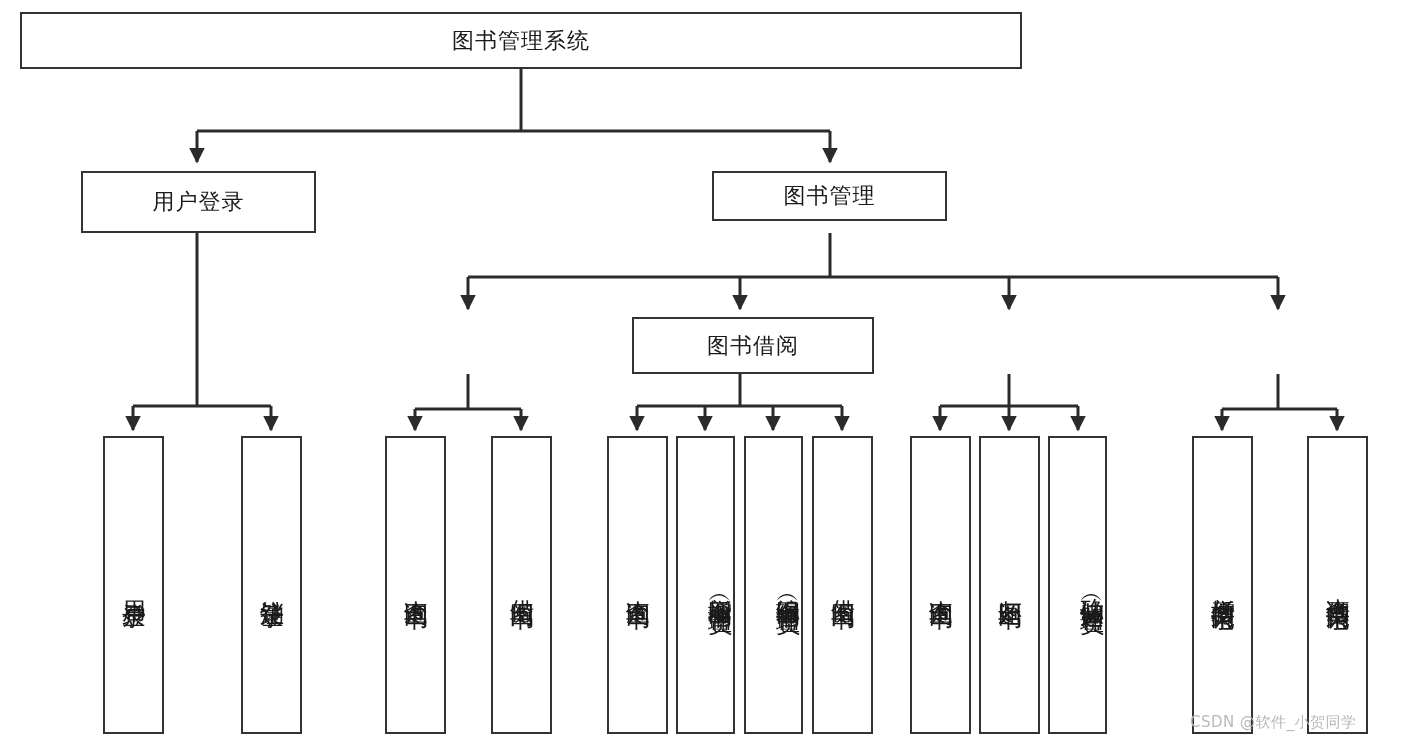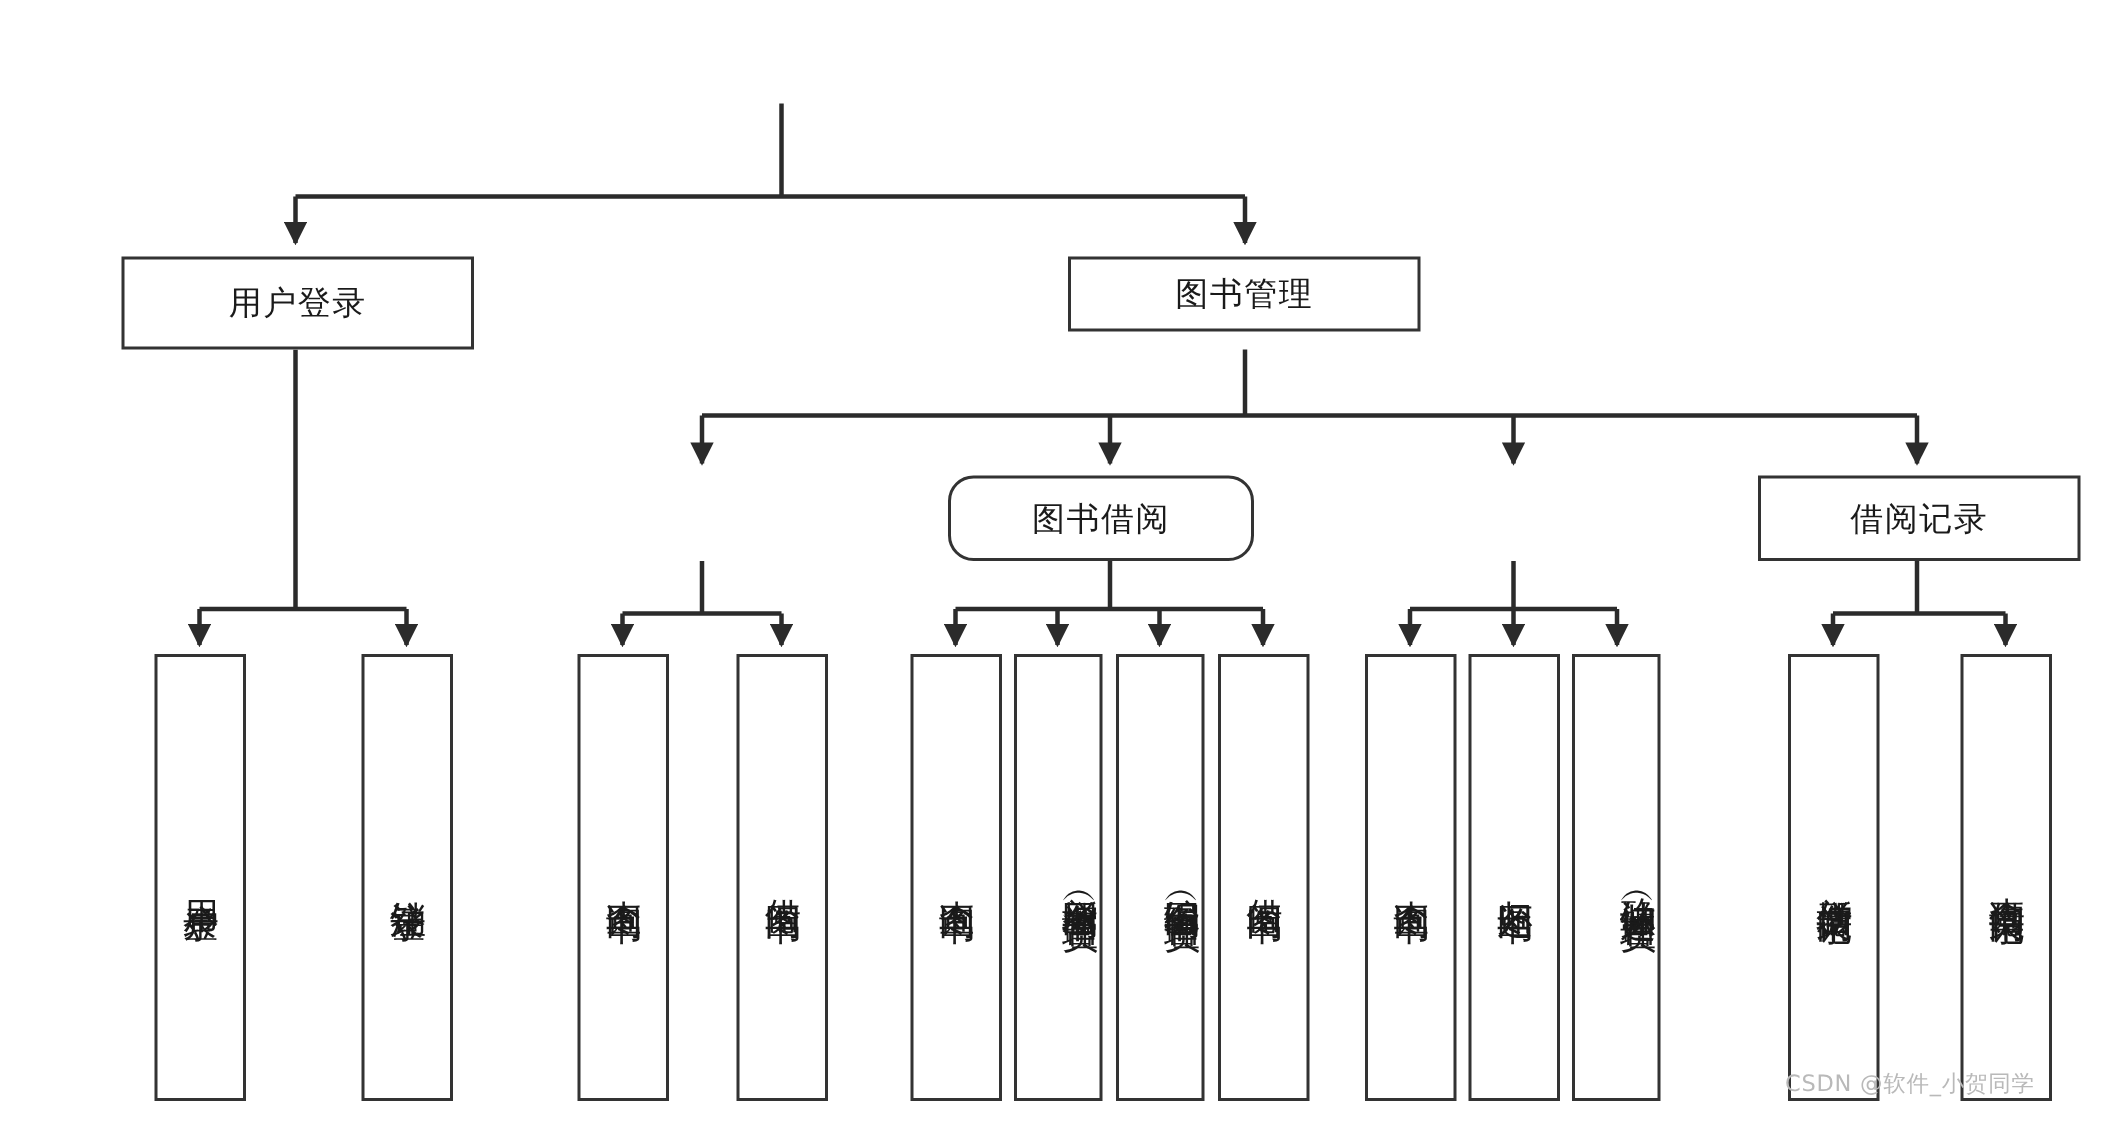--- a/index.html
+++ b/index.html
@@ -112,38 +112,38 @@
       <path d="M 1078 406 L 1078 430" marker-end="url(#arrow)"></path>
 
       <path d="M 1278 374 L 1278 409"></path>
       <path d="M 1222 409 L 1337 409"></path>
       <path d="M 1222 409 L 1222 430" marker-end="url(#arrow)"></path>
       <path d="M 1337 409 L 1337 430" marker-end="url(#arrow)"></path>
 
     </g>
   </svg>
 
+  <div class="node node-h" style="left:20px; top:12px; width:1002px; height:57px;">
+    <span>图书管理系统</span>
+  </div>
 
   <div class="node node-h" style="left:81px; top:171px; width:235px; height:62px;">
     <span>用户登录</span>
   </div>
 
   <div class="node node-h" style="left:712px; top:171px; width:235px; height:50px;">
     <span>图书管理</span>
   </div>
 
 
-  <div class="node node-h" style="left:632px; top:317px; width:204px; height:57px;border-radius:17px;">
+  <div class="node node-h" style="left:632px; top:317px; width:242px; height:57px;">
     <span>图书借阅</span>
   </div>
 
 
-  <div class="node node-h" style="left:1172px; top:317px; width:215px; height:57px;">
-    <span>借阅记录</span>
-  </div>
 
   <div class="node node-v centered" style="left:103px; top:436px; width:61px; height:298px;">
     <span>用户登录</span>
   </div>
 
   <div class="node node-v centered" style="left:241px; top:436px; width:61px; height:298px;">
     <span>注销登录</span>
   </div>
 
   <div class="node node-v centered" style="left:385px; top:436px; width:61px; height:298px;">

